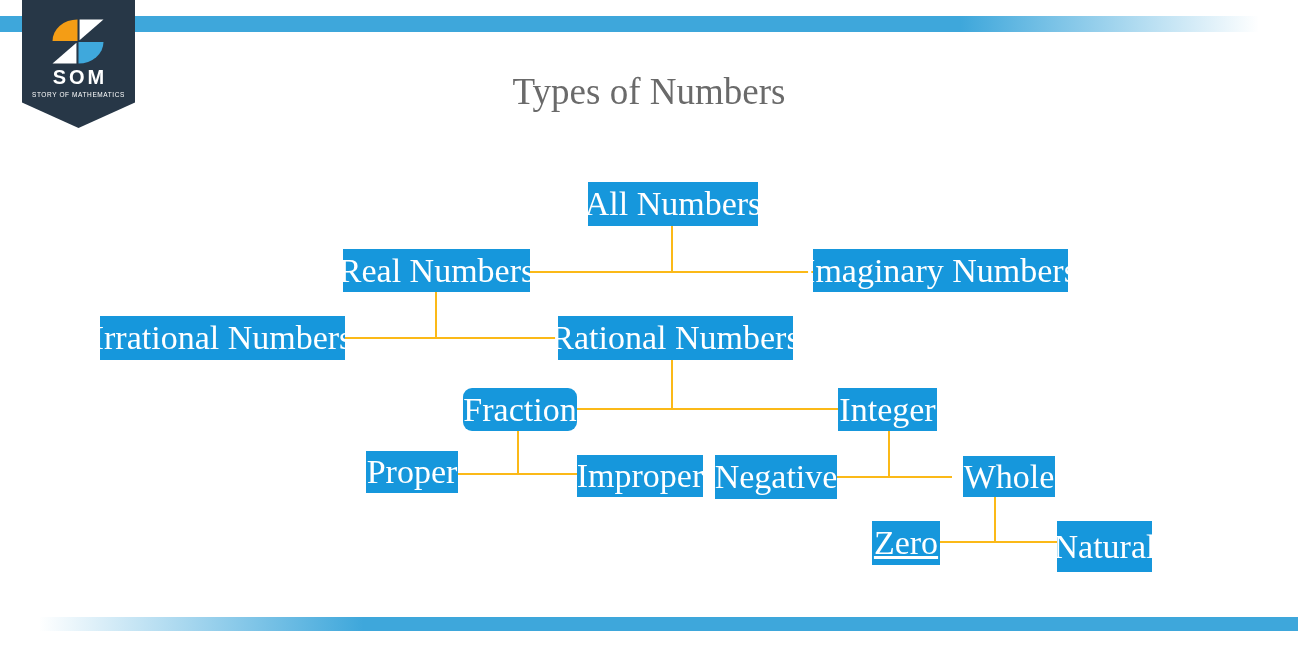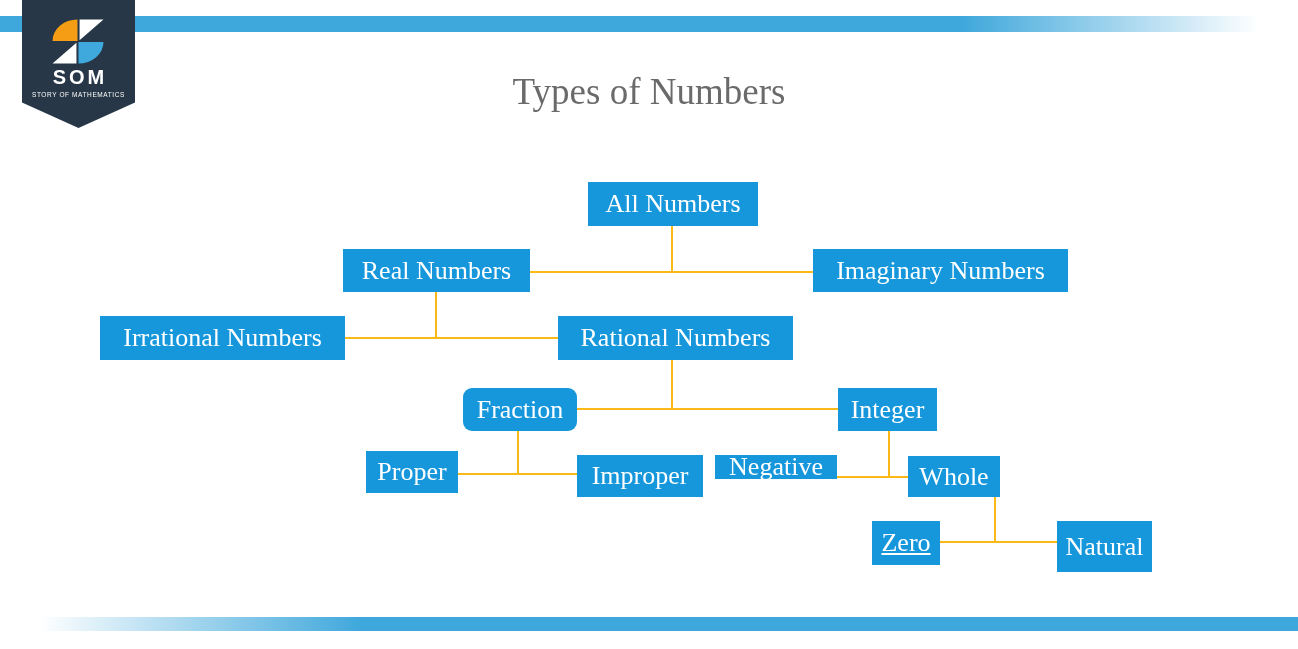--- a/index.html
+++ b/index.html
@@ -47,33 +47,33 @@
   
   .page-title{
     position:absolute;left:0;right:0;top:70px;text-align:center;
     font-size:37px;color:var(--title-gray,#6A6A6A);z-index:1;
   }
 
   
   .node{
     position:absolute;background:var(--node-fill,#1697DC);color:#fff;
     display:flex;align-items:center;justify-content:center;
-    font-size:26px;white-space:nowrap;z-index:3;
+    font-size:34px;white-space:nowrap;z-index:3;
   }
   .n-all       {left:588px;top:182px;width:170px;height:44px;}
   .n-real      {left:343px;top:249px;width:187px;height:43px;}
   .n-imaginary {left:813px;top:249px;width:255px;height:43px;}
   .n-irrational{left:100px;top:316px;width:245px;height:44px;}
   .n-rational  {left:558px;top:316px;width:235px;height:44px;}
   .n-fraction  {left:463px;top:388px;width:114px;height:43px;border-radius:9px;}
   .n-integer   {left:838px;top:388px;width:99px; height:43px;}
   .n-proper    {left:366px;top:451px;width:92px; height:42px;}
   .n-improper  {left:577px;top:455px;width:126px;height:42px;}
-  .n-negative  {left:715px;top:455px;width:122px;height:24px;}
-  .n-whole     {left:908px;top:456px;width:92px; height:41px;}
+  .n-negative  {left:715px;top:455px;width:122px;height:44px;}
+  .n-whole     {left:963px;top:456px;width:92px; height:41px;}
   .n-zero      {left:872px;top:521px;width:68px; height:44px;text-decoration:underline;}
   .n-natural   {left:1057px;top:521px;width:95px;height:51px;}
 
   
   .conn{position:absolute;background:var(--connector,#FBB918);z-index:2;}
   .conn.v{width:2px;}
   .conn.h{height:2px;}
 </style>
 </head>
 <body>

